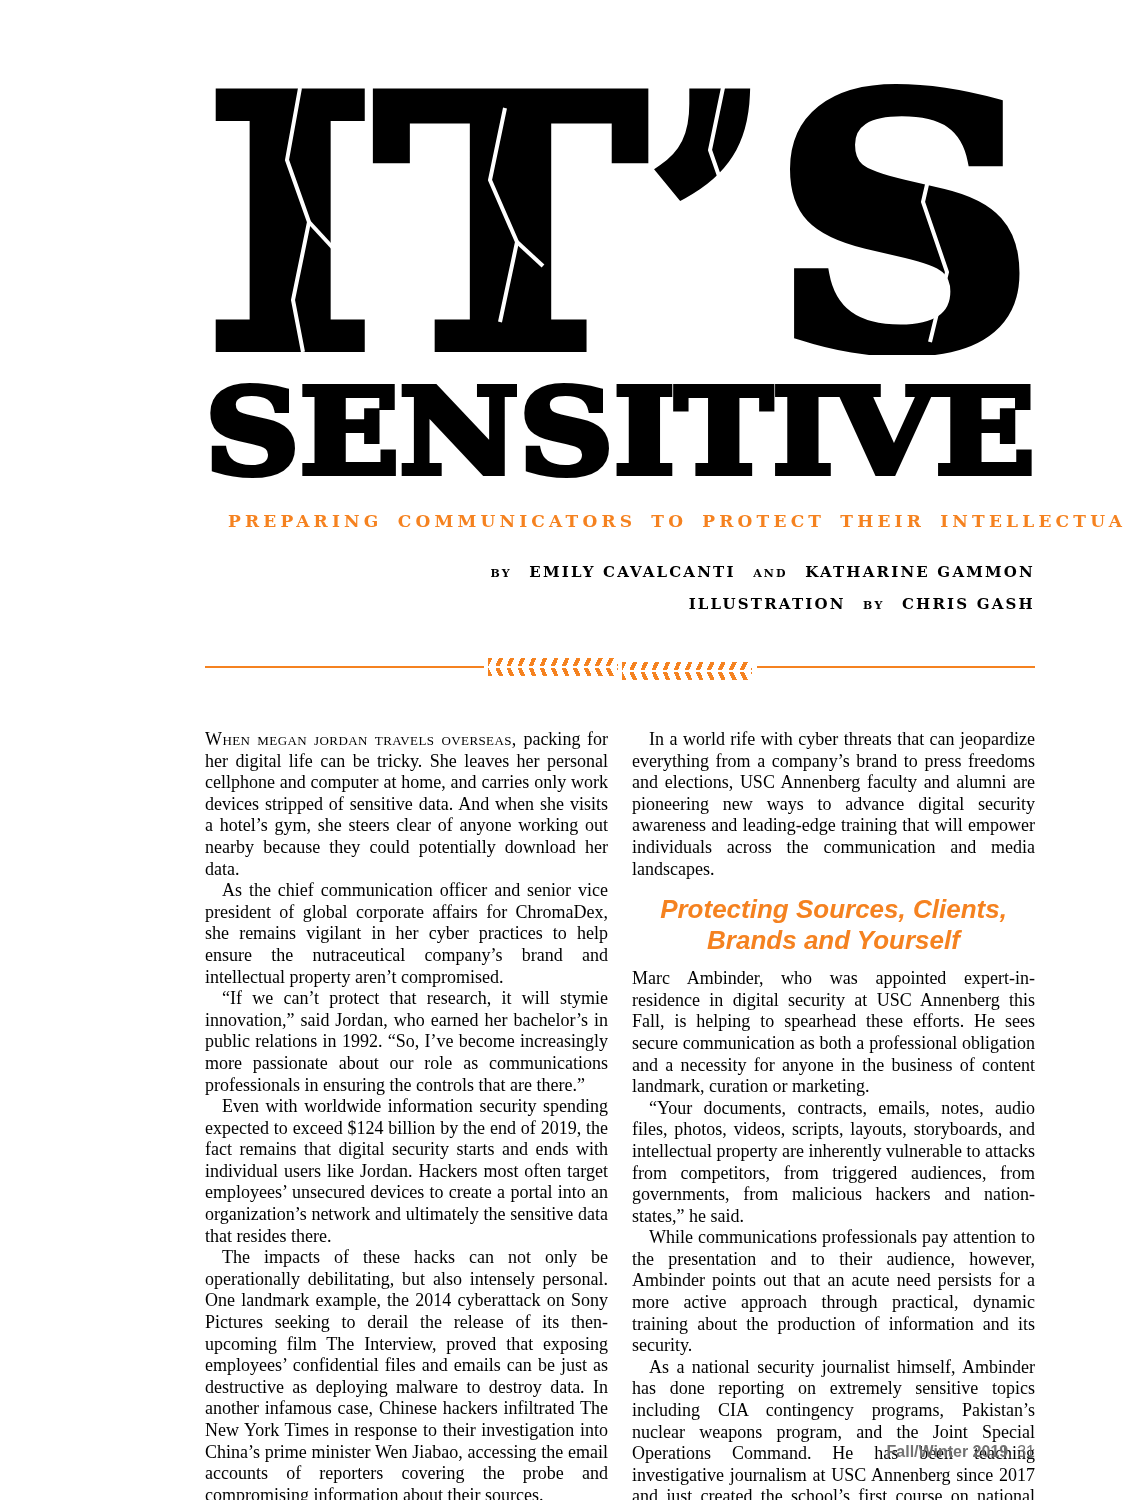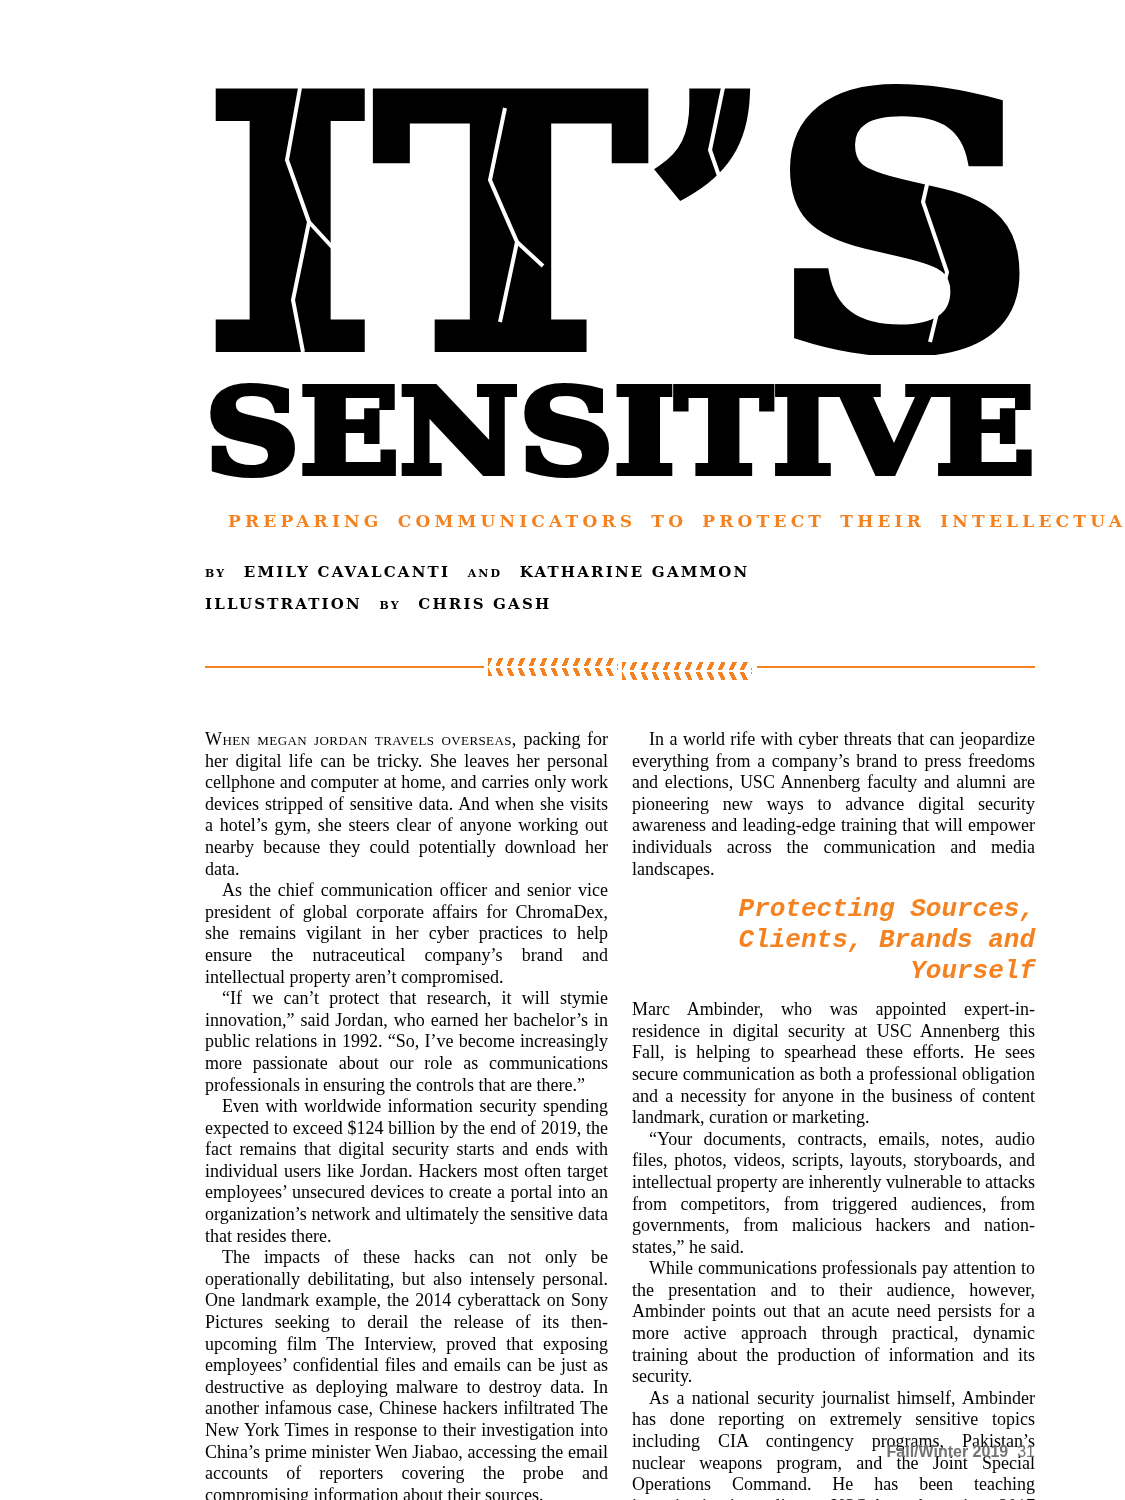--- a/index.html
+++ b/index.html
@@ -24,21 +24,21 @@
 
   
   .deck{margin-top:26px;margin-left:23px;}
   .deck-line{
     font-family:"DejaVu Serif", serif;font-weight:bold;
     color:var(--accent);font-size:17px;line-height:35px;
     letter-spacing:4.2px;word-spacing:5px;white-space:nowrap;
   }
 
   
-  .byline{margin-top:18px;text-align:left;font-family:"DejaVu Serif", serif;font-weight:bold;}
+  .byline{margin-top:18px;text-align:right;font-family:"DejaVu Serif", serif;font-weight:bold;}
   .byline-line{line-height:31px;letter-spacing:2.2px;font-size:15px;}
   .byline-line span + span{margin-left:10px;}
   .by-small{font-size:11px;}
 
   
   .divider{margin-top:36px;display:flex;align-items:center;}
   .divider .rule{flex:1;height:2px;background:var(--accent);}
   .tread{width:265px;margin:0 4px;display:flex;}
   .cluster{width:130px;display:flex;flex-direction:column;}
   .cluster.shift{transform:translate(4px,4px);}
@@ -50,23 +50,23 @@
   .columns{margin-top:52px;display:flex;gap:24px;}
   .col{flex:1;min-width:0;}
   .body-p{
     margin:0;font-size:18px;line-height:21.6px;text-align:justify;
     hyphens:auto;-webkit-hyphens:auto;
   }
   .body-p.indent{text-indent:17px;}
   .smallcaps{font-variant:small-caps;letter-spacing:0.4px;}
   .italic{}
   .section-heading{
-    font-family:Liberation Mono, monospace;font-style:italic;font-weight:bold;
+    font-family:Liberation Sans, sans-serif;font-style:italic;font-weight:bold;
     color:var(--accent);font-size:26px;line-height:31px;
-    margin:14px 0 12px 0;text-align:right;
+    margin:14px 0 12px 0;text-align:center;
   }
 
   
   .footer{
     position:absolute;left:205px;top:1443px;width:830px;text-align:right;
     font-family:"Liberation Sans", sans-serif;font-size:16px;color:#737373;
   }
   .footer .issue{font-weight:bold;}
   .footer .pagenum{margin-left:9px;font-weight:normal;}
 </style>

